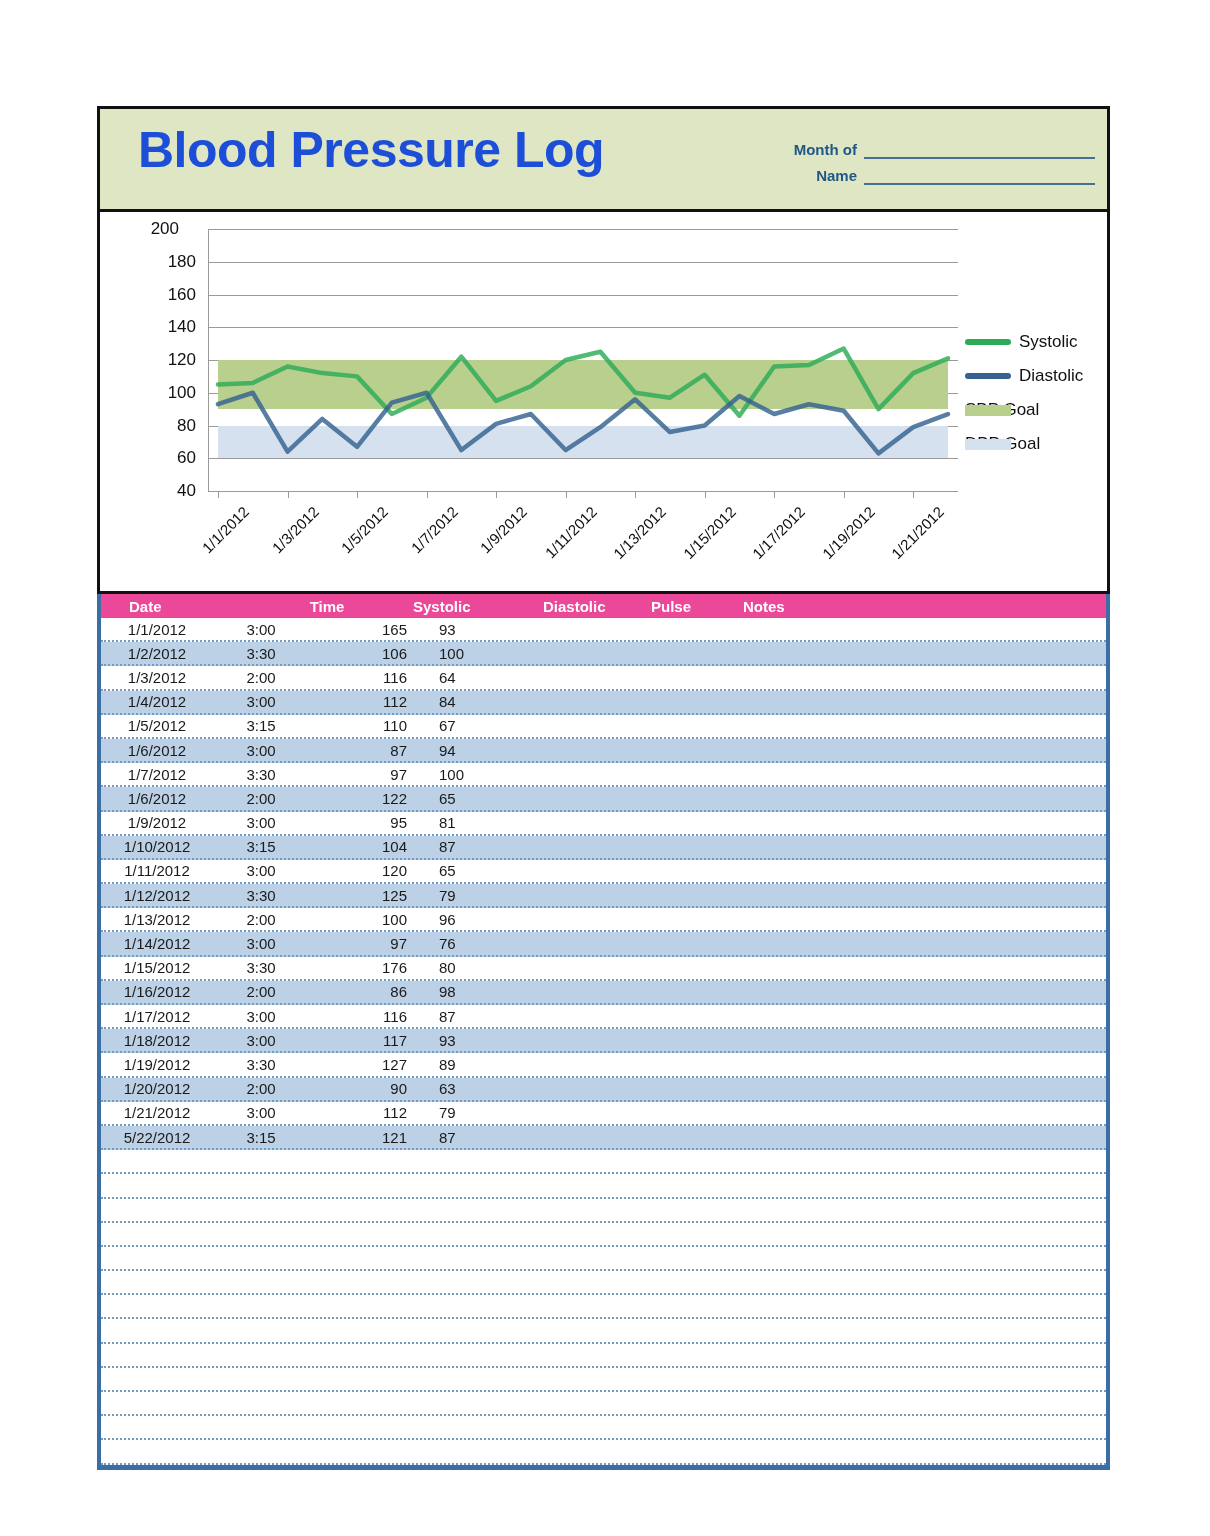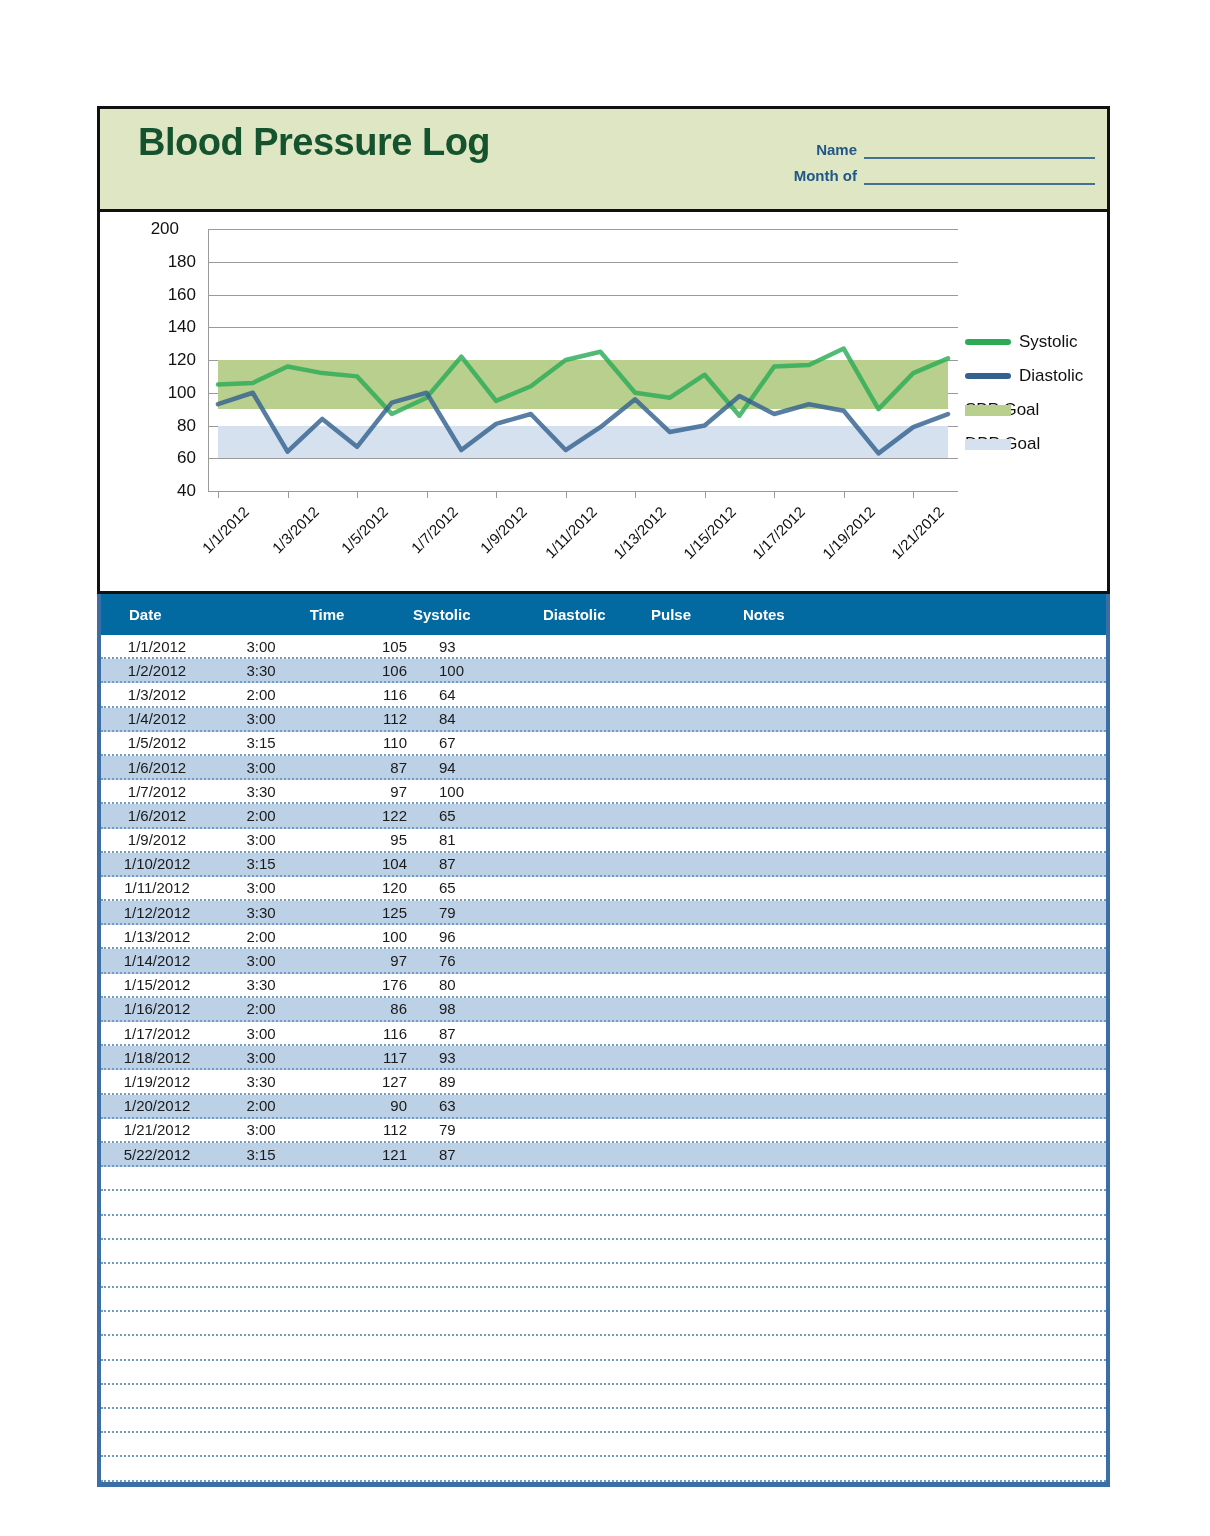--- a/index.html
+++ b/index.html
@@ -4,21 +4,21 @@
 <style>
   html,body{margin:0;padding:0;background:#ffffff;}
   body{width:1210px;height:1536px;font-family:"Liberation Sans",sans-serif;position:relative;overflow:hidden;}
 
   
   #sheet{position:absolute;left:97px;top:106px;width:1013px;height:1334px;}
 
   
   #banner{position:absolute;left:0;top:0;width:1013px;height:103px;
           background:#dfe6c3;border:3px solid #111111;border-bottom:none;box-sizing:border-box;}
-  #title{position:absolute;left:38px;top:12px;font-size:38px;font-weight:bold;color:#14532d;
+  #title{position:absolute;left:38px;top:12px;font-size:50px;font-weight:bold;color:#1d4ed8;
          letter-spacing:-0.5px;white-space:nowrap;}
   #namebox{position:absolute;left:665px;top:24px;width:330px;}
   .nrow{display:flex;align-items:flex-end;height:26px;}
   .nlabel{font-size:15px;font-weight:bold;color:#1f5787;text-align:right;width:92px;padding-right:7px;
           line-height:15px;padding-bottom:2px;}
   .nline{flex:1;border-bottom:2px solid #44718f;height:20px;}
 
   
   #chartbox{position:absolute;left:0;top:103px;width:1013px;height:385px;background:#ffffff;
             border:3px solid #111111;box-sizing:border-box;}
@@ -39,21 +39,21 @@
   #legend{position:absolute;left:865px;top:113px;width:140px;}
   .lrow{display:flex;align-items:center;height:34px;}
   .lswatch{width:46px;height:6px;border-radius:3px;margin-right:8px;flex:none;}
   .lswatch.band{height:11px;border-radius:0;}
   .ltext{font-size:17px;color:#111;white-space:nowrap;}
 
   
   #table{position:absolute;left:0;top:488px;width:1013px;
          border-left:4px solid #3a6ea5;border-right:4px solid #3a6ea5;border-bottom:5px solid #3a6ea5;
          box-sizing:border-box;}
-  #thead{display:flex;background:#0369a1;height:41px;align-items:center;}
+  #thead{display:flex;background:#ec4899;height:24px;align-items:center;}
   #thead .th{font-size:15px;font-weight:bold;color:#ffffff;}
   .trow{display:flex;height:24.2px;align-items:center;
         border-bottom:2px dotted #6f9bc4;box-sizing:border-box;}
   .trow.alt{background:#bcd0e6;}
   .trow.plain{background:#ffffff;}
   .cell{font-size:15px;color:#1a1a1a;}
   .c-date{width:112px;text-align:center;}
   .c-time{width:96px;text-align:center;}
   .c-sys{width:130px;text-align:right;padding-right:32px;box-sizing:border-box;}
   .c-dia{width:124px;padding-right:34px;box-sizing:border-box;}
@@ -68,25 +68,25 @@
 </style>
 </head>
 <body>
 
 <div id="sheet">
 
   <div id="banner">
     <div id="title">Blood Pressure Log</div>
     <div id="namebox">
       <div class="nrow">
-        <div class="nlabel">Name</div>
+        <div class="nlabel">Month of</div>
         <div class="nline"></div>
       </div>
       <div class="nrow">
-        <div class="nlabel">Month of</div>
+        <div class="nlabel">Name</div>
         <div class="nline"></div>
       </div>
     </div>
   </div>
 
   <div id="chartbox">
     <div id="plot">
       <div id="gridlines">
           <div class="gridline" style="top: 0px;"></div>
           <div class="gridline" style="top: 32.75px;"></div>
@@ -169,21 +169,21 @@
       <div class="th cell c-time">Time</div>
       <div class="th cell c-sys">Systolic</div>
       <div class="th cell c-dia">Diastolic</div>
       <div class="th cell c-pulse">Pulse</div>
       <div class="th cell c-notes">Notes</div>
     </div>
     <div id="tbody">
         <div class="trow plain">
           <div class="cell c-date">1/1/2012</div>
           <div class="cell c-time">3:00</div>
-          <div class="cell c-sys">105</div>
+          <div class="cell c-sys">165</div>
           <div class="cell c-dia">93</div>
           <div class="cell c-pulse"></div>
           <div class="cell c-notes"></div>
         </div>
         <div class="trow alt">
           <div class="cell c-date">1/2/2012</div>
           <div class="cell c-time">3:30</div>
           <div class="cell c-sys">106</div>
           <div class="cell c-dia">100</div>
           <div class="cell c-pulse"></div>

